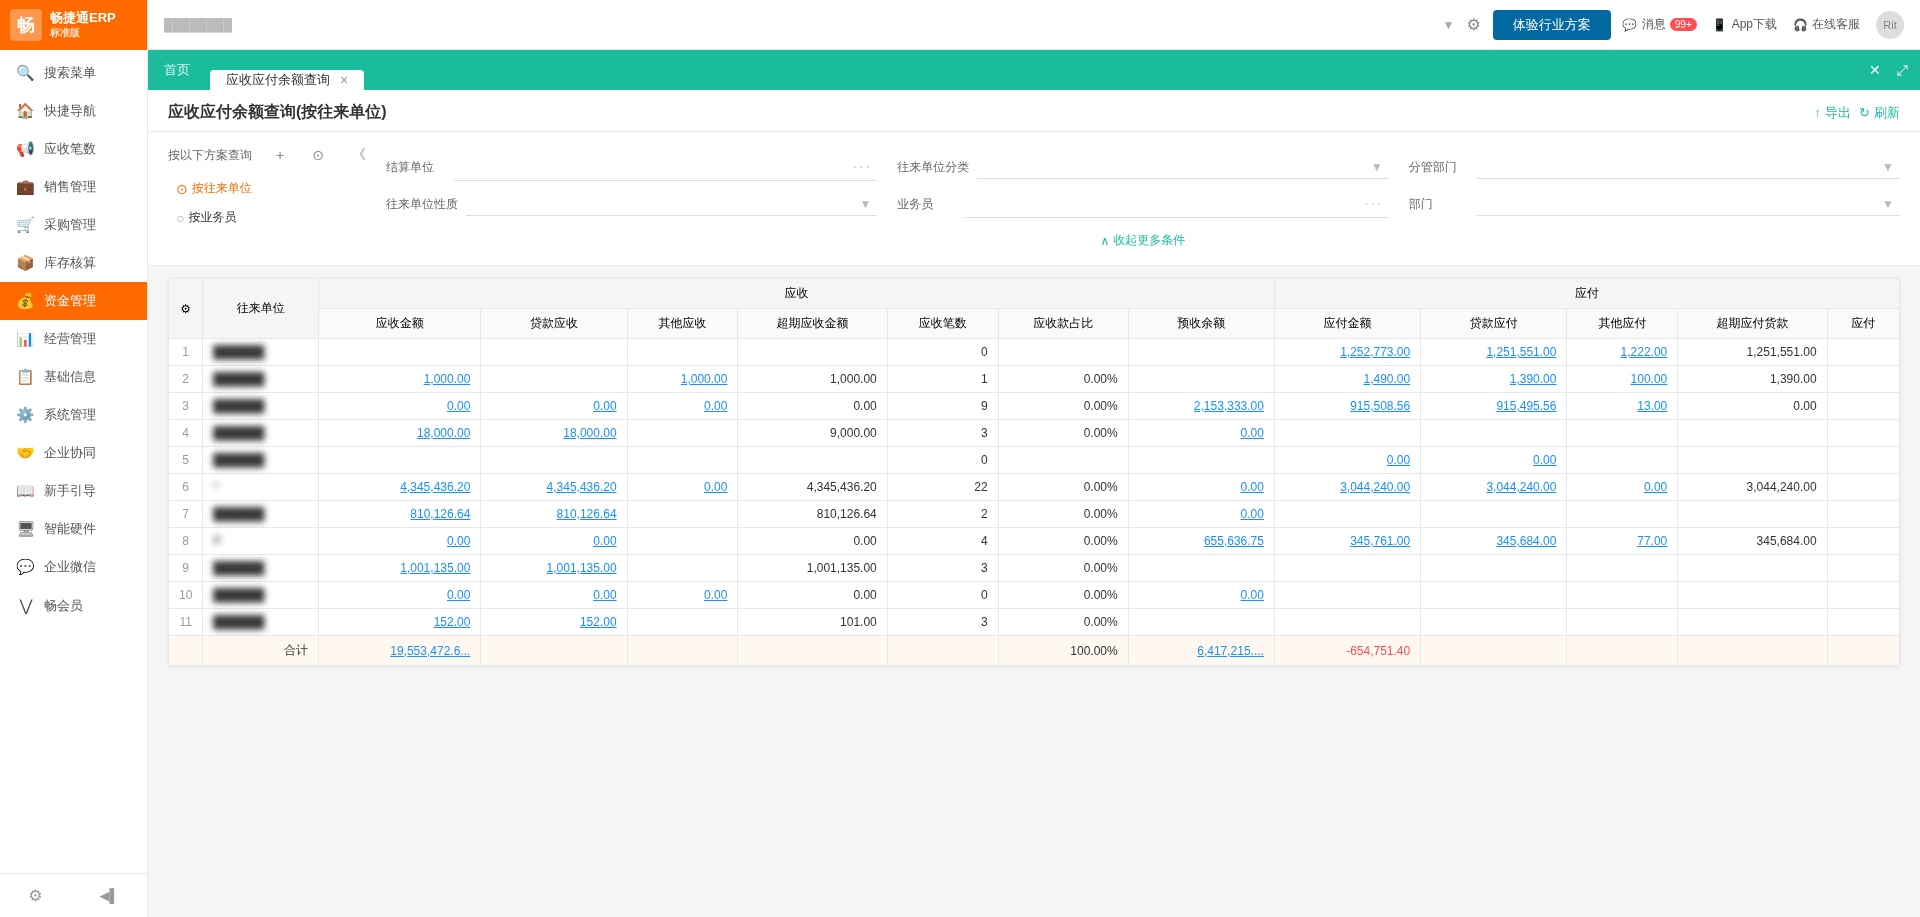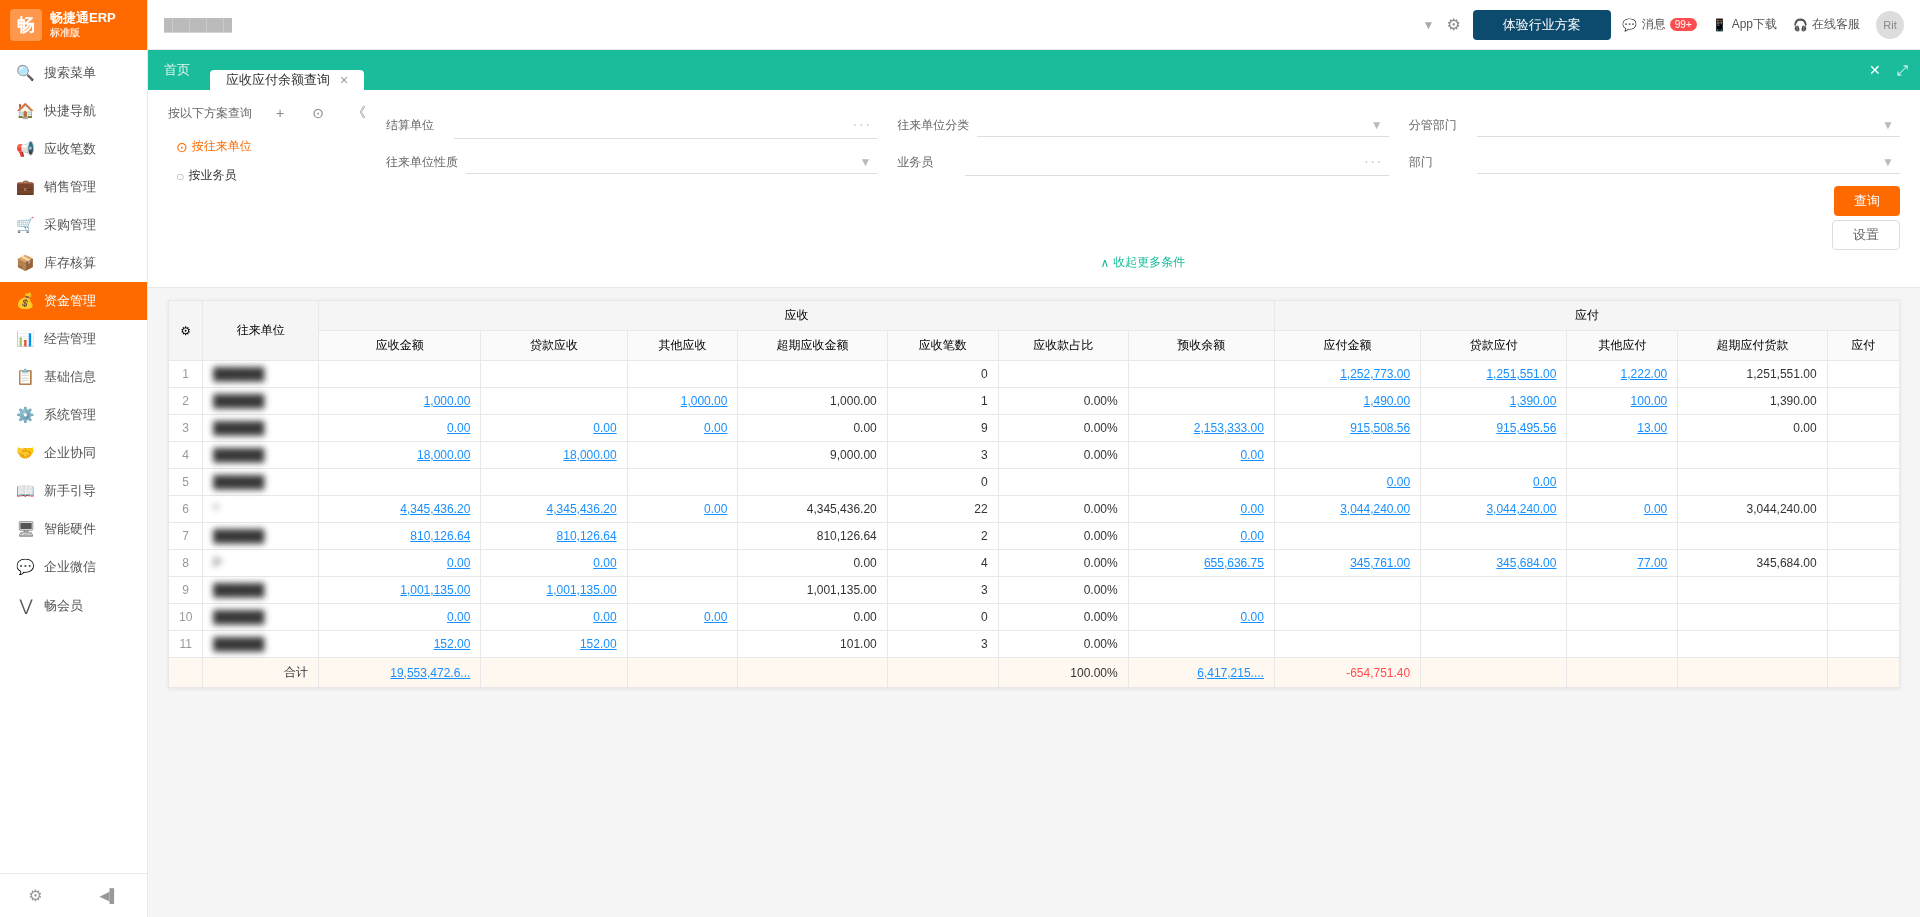--- a/index.html
+++ b/index.html
@@ -49,21 +49,21 @@
     }
     .header-breadcrumb .crumb { color: #bbb; }
     .header-breadcrumb .crumb-arrow { color: #ccc; }
     .header-actions { display: flex; align-items: center; gap: 16px; }
     .header-btn { display: flex; align-items: center; gap: 4px; cursor: pointer; color: #555; font-size: 12px; }
     .header-btn .badge {
       background: #ff4d4f; color: white; border-radius: 10px; font-size: 10px;
       padding: 1px 5px; min-width: 18px; text-align: center;
     }
     .promo-btn {
-      background: #0c4a6e; color: white; border: none; padding: 6px 30px;
+      background: #0369a1; color: white; border: none; padding: 6px 20px;
       border-radius: 4px; cursor: pointer; font-size: 13px;
     }
     .gear-icon { font-size: 16px; color: #888; cursor: pointer; }
     .user-avatar { width: 28px; height: 28px; border-radius: 50%; background: #ddd; display: flex; align-items: center; justify-content: center; font-size: 11px; color: #888; }
 
     
     .tab-bar {
       position: fixed; left: 148px; top: 50px; right: 0; height: 40px;
       background: #1abc9c; display: flex; align-items: stretch;
       z-index: 98;
@@ -292,20 +292,33 @@
     <span class="tab-close">×</span>
   </div>
   <div class="tab-bar-right">
     <button style="font-size:14px;">✕</button>
     <button style="font-size:14px;">⤢</button>
   </div>
 </div>
 
 <div class="main-content">
 
+  <div class="page-header">
+    <h2 class="page-title">应收应付余额查询(按往来单位)</h2>
+    <div class="page-header-actions">
+      <button class="action-btn">
+        <span>↑</span>
+        <span>导出</span>
+      </button>
+      <button class="action-btn">
+        <span>↻</span>
+        <span>刷新</span>
+      </button>
+    </div>
+  </div>
 
   <div class="filter-area">
     <div style="display:flex; gap:16px; align-items:flex-start;">
 
       <div style="min-width:180px;">
         <div class="filter-toolbar">
           <span class="filter-toolbar-label">按以下方案查询</span>
           <button class="filter-toolbar-btn">+</button>
           <button class="filter-toolbar-btn">⊙</button>
           <button class="filter-toolbar-btn">《</button>
@@ -363,24 +376,20 @@
           </div>
 
           <div class="filter-row">
             <span class="filter-label">部门</span>
             <div class="filter-select">
               <span></span>
               <span style="color:#bbb;">▼</span>
             </div>
           </div>
           <div style="grid-column: 2 / 3;"></div>
-          <div style="display:flex; flex-direction:column; gap:4px; align-items:flex-end;">
-            <button class="btn-query">查询</button>
-            <button class="btn-settings">设置</button>
-          </div>
         </div>
 
         <div class="filter-collapse">
           <span>∧</span>
           <span>收起更多条件</span>
         </div>
       </div>
     </div>
   </div>
 

